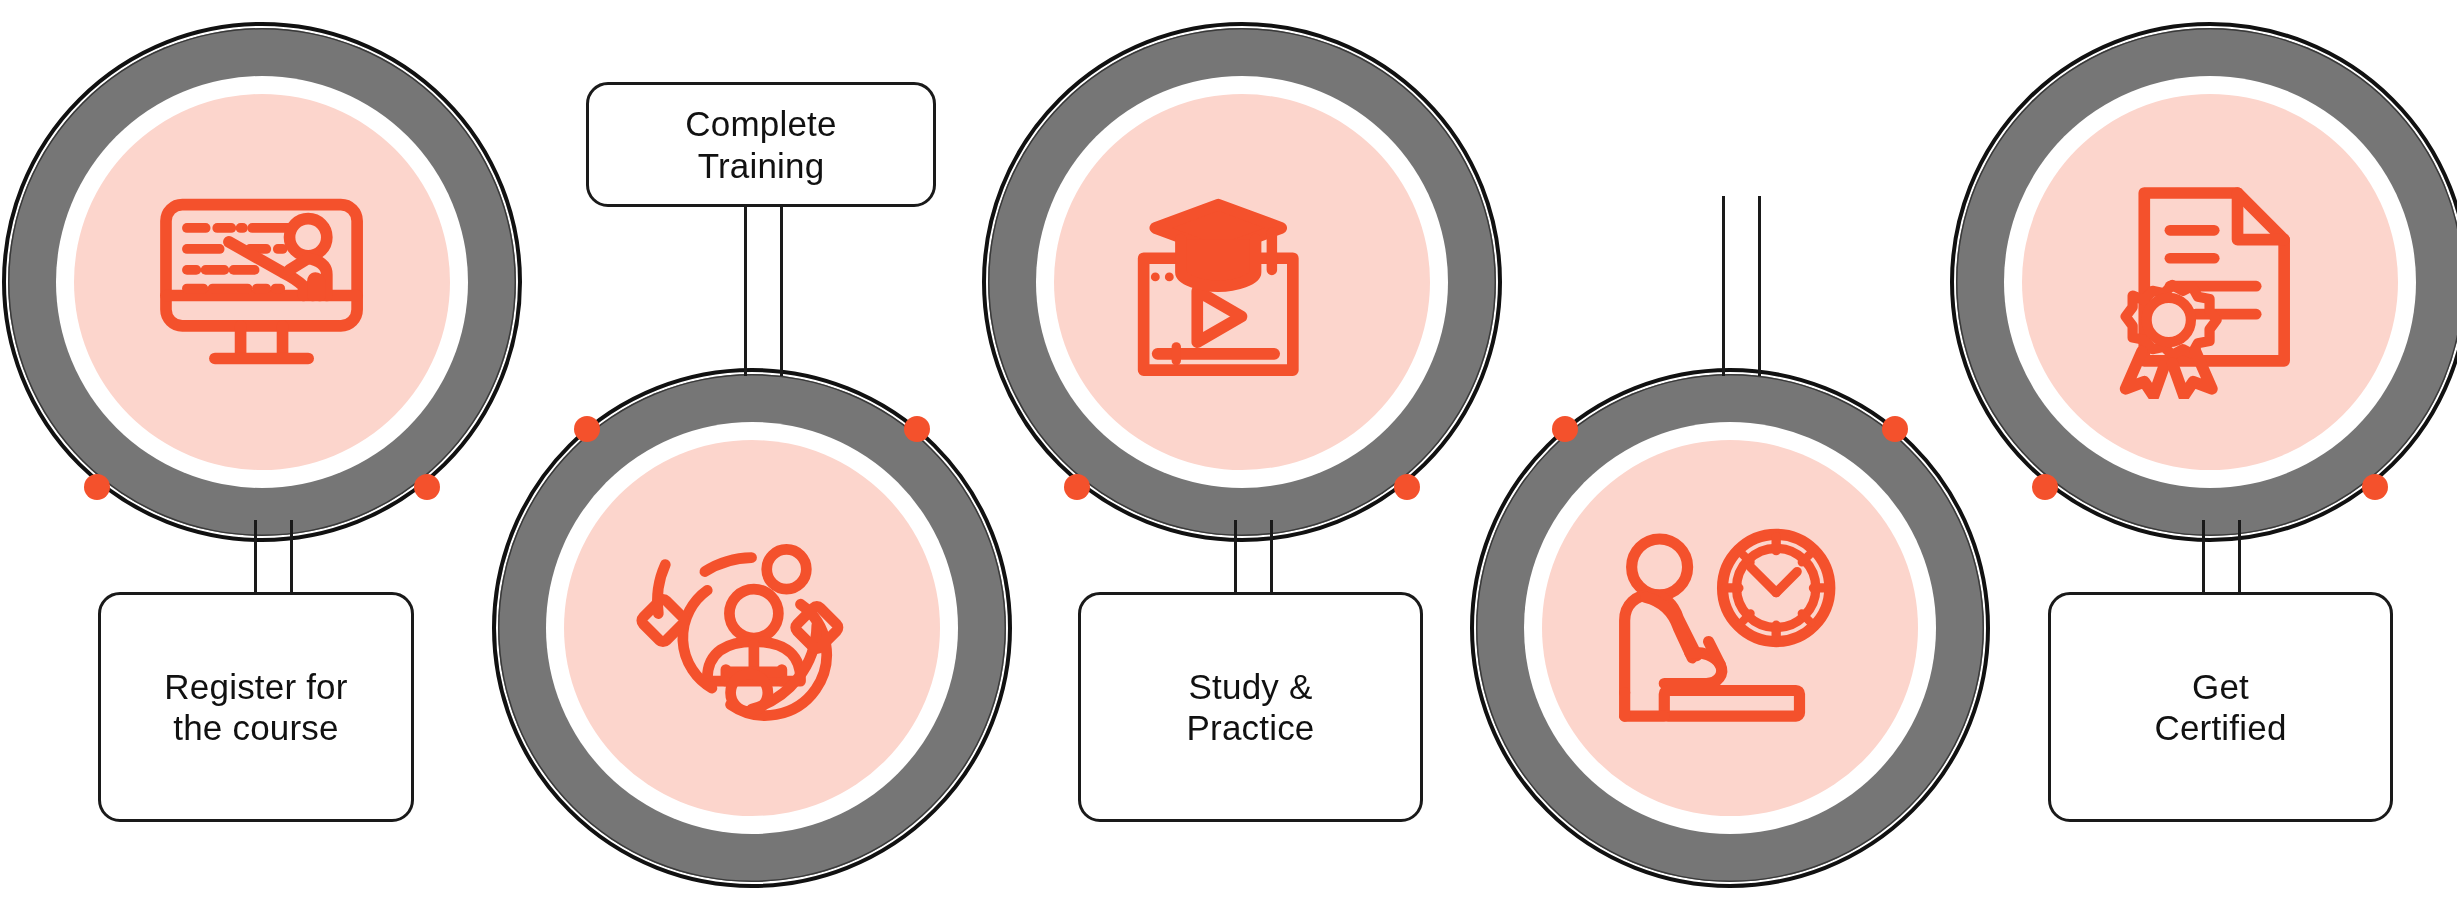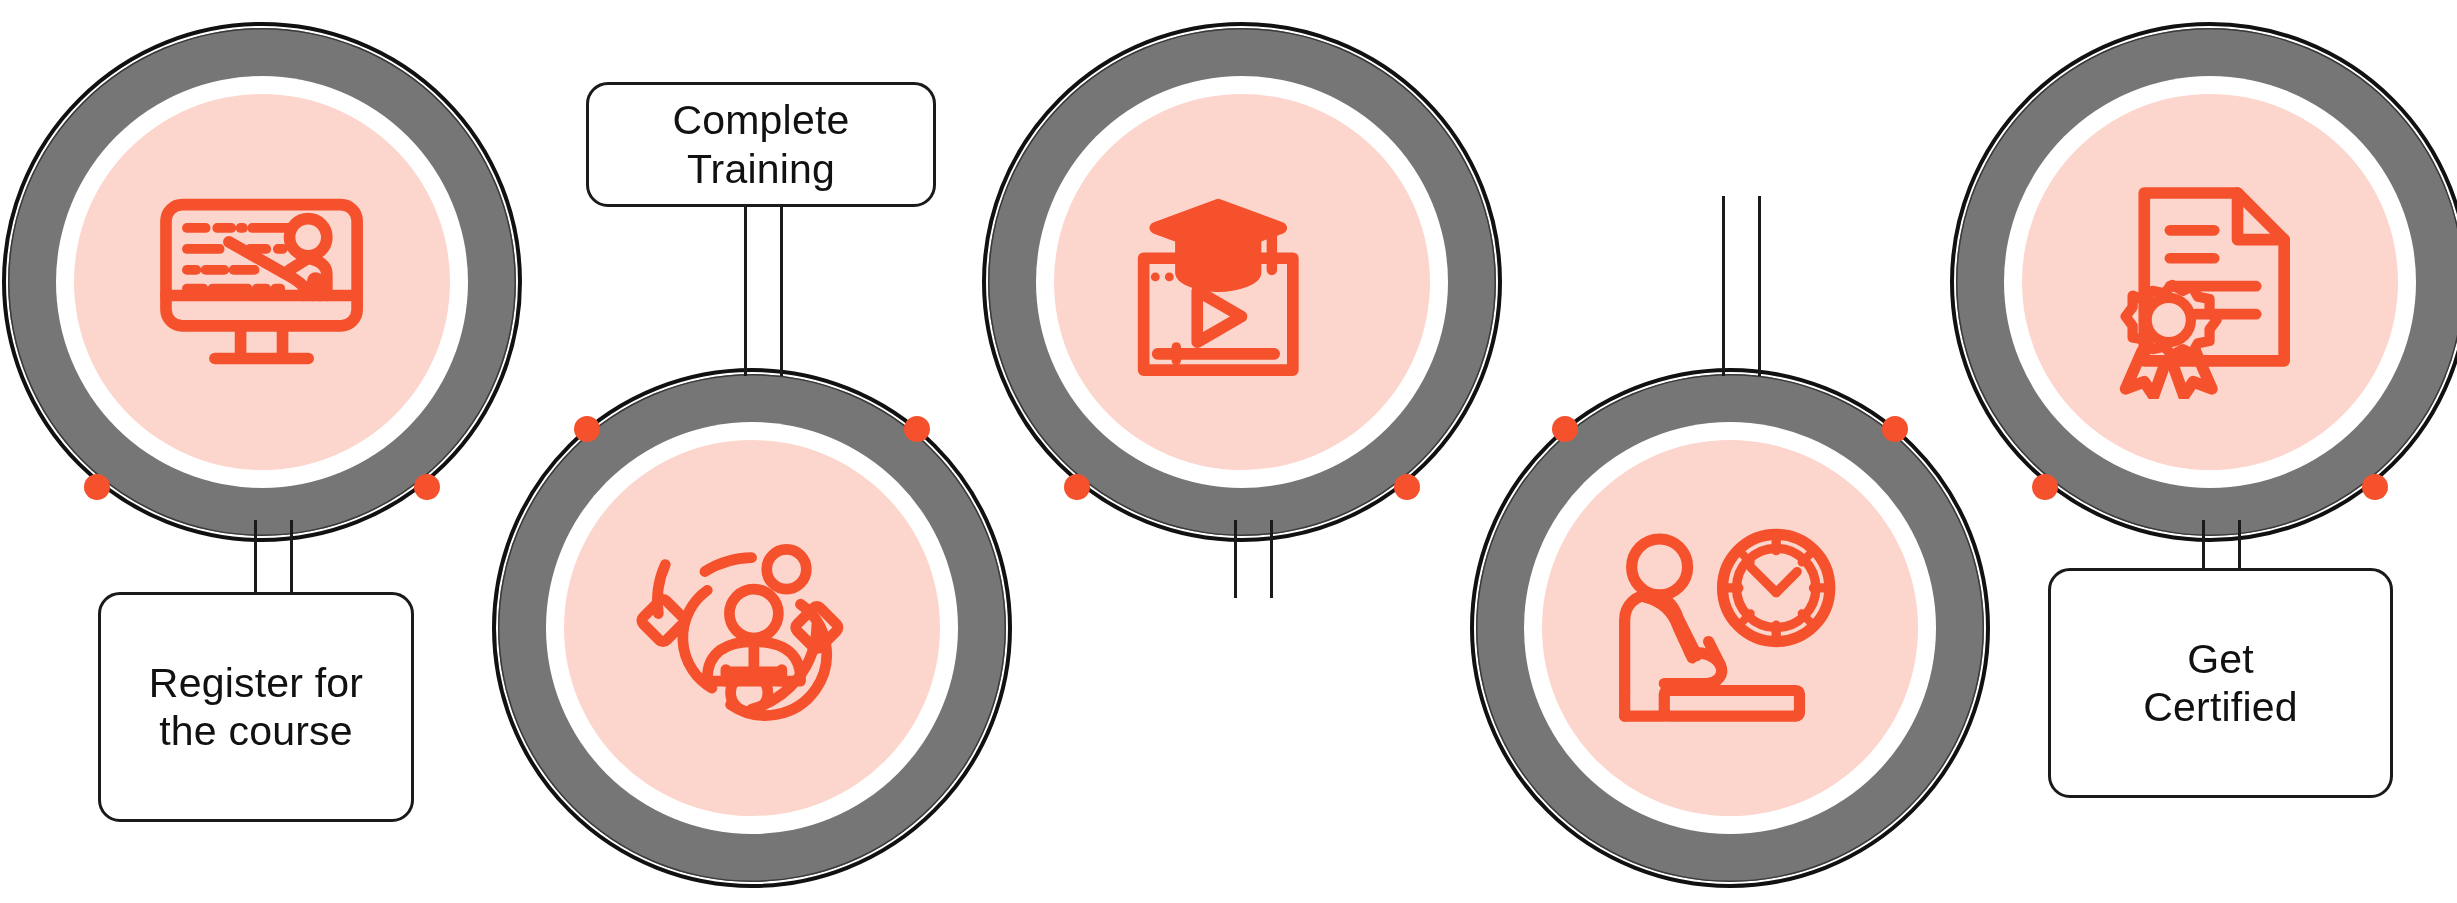--- a/index.html
+++ b/index.html
@@ -46,21 +46,21 @@
     position:absolute;
     border:3px solid #1a1a1a;
     border-radius:22px;
     background:#fff;
     display:flex;align-items:center;justify-content:center;
     text-align:center;
     box-sizing:border-box;
     z-index:6;
   }
   .label-box span{
-    font-size:41px;line-height:1.18;color:#111;letter-spacing:0.2px;
+    font-size:35px;line-height:1.18;color:#111;letter-spacing:0.2px;
     white-space:pre-line;
   }
   
   .stem{
     position:absolute;
     width:3px;background:#1a1a1a;z-index:5;
   }
 </style>
 </head>
 <body>
@@ -164,20 +164,24 @@
           <path d="M24 32 L24 46 C24 49 32 52 40 52 C48 52 56 49 56 46 L56 32" fill="#F4512C" stroke="#F4512C"></path>
           <path d="M63 29 L63 45" stroke-width="4.5"></path>
         </svg>
       </div>
     </div>
     <div class="dot" style="left:82px;top:452px;"></div>
     <div class="dot" style="left:412px;top:452px;"></div>
   </div>
   <div class="stem" style="left:1234px;top:520px;height:78px;"></div>
   <div class="stem" style="left:1270px;top:520px;height:78px;"></div>
+  <div class="label-box" style="left:1078px;top:592px;width:345px;height:230px;">
+    <span>Study &amp;
+Practice</span>
+  </div>
 
   <div class="node" style="left:1470px;top:368px;width:520px;height:520px;">
     <div class="ring-outer"></div>
     <div class="ring-gray"></div>
     <div class="ring-white" style="left:54px;top:54px;right:54px;bottom:54px;"></div>
     <div class="ring-pink" style="left:72px;top:72px;right:72px;bottom:72px;">
       <div class="icon-wrap">
         <svg viewBox="0 0 100 100" fill="none" stroke="#F4512C" stroke-width="4.8" stroke-linecap="round" stroke-linejoin="round">
           <circle cx="20" cy="24" r="12"></circle>
           <path d="M5 78 L5 47 C5 40 10 36 16 36 C22 36 26 40 28 46 L36 62"></path>
@@ -226,18 +230,18 @@
           <path d="M21 80 L14 96 L22 93 L26 99 L31 85"></path>
           <path d="M44 80 L51 96 L43 93 L39 99 L34 85"></path>
         </svg>
       </div>
     </div>
     <div class="dot" style="left:82px;top:452px;"></div>
     <div class="dot" style="left:412px;top:452px;"></div>
   </div>
   <div class="stem" style="left:2202px;top:520px;height:78px;"></div>
   <div class="stem" style="left:2238px;top:520px;height:78px;"></div>
-  <div class="label-box" style="left:2048px;top:568px;width:345px;height:230px;">
+  <div class="label-box" style="left:2048px;top:592px;width:345px;height:230px;">
     <span>Get
 Certified</span>
   </div>
 
 </div>
 
 </body></html>

